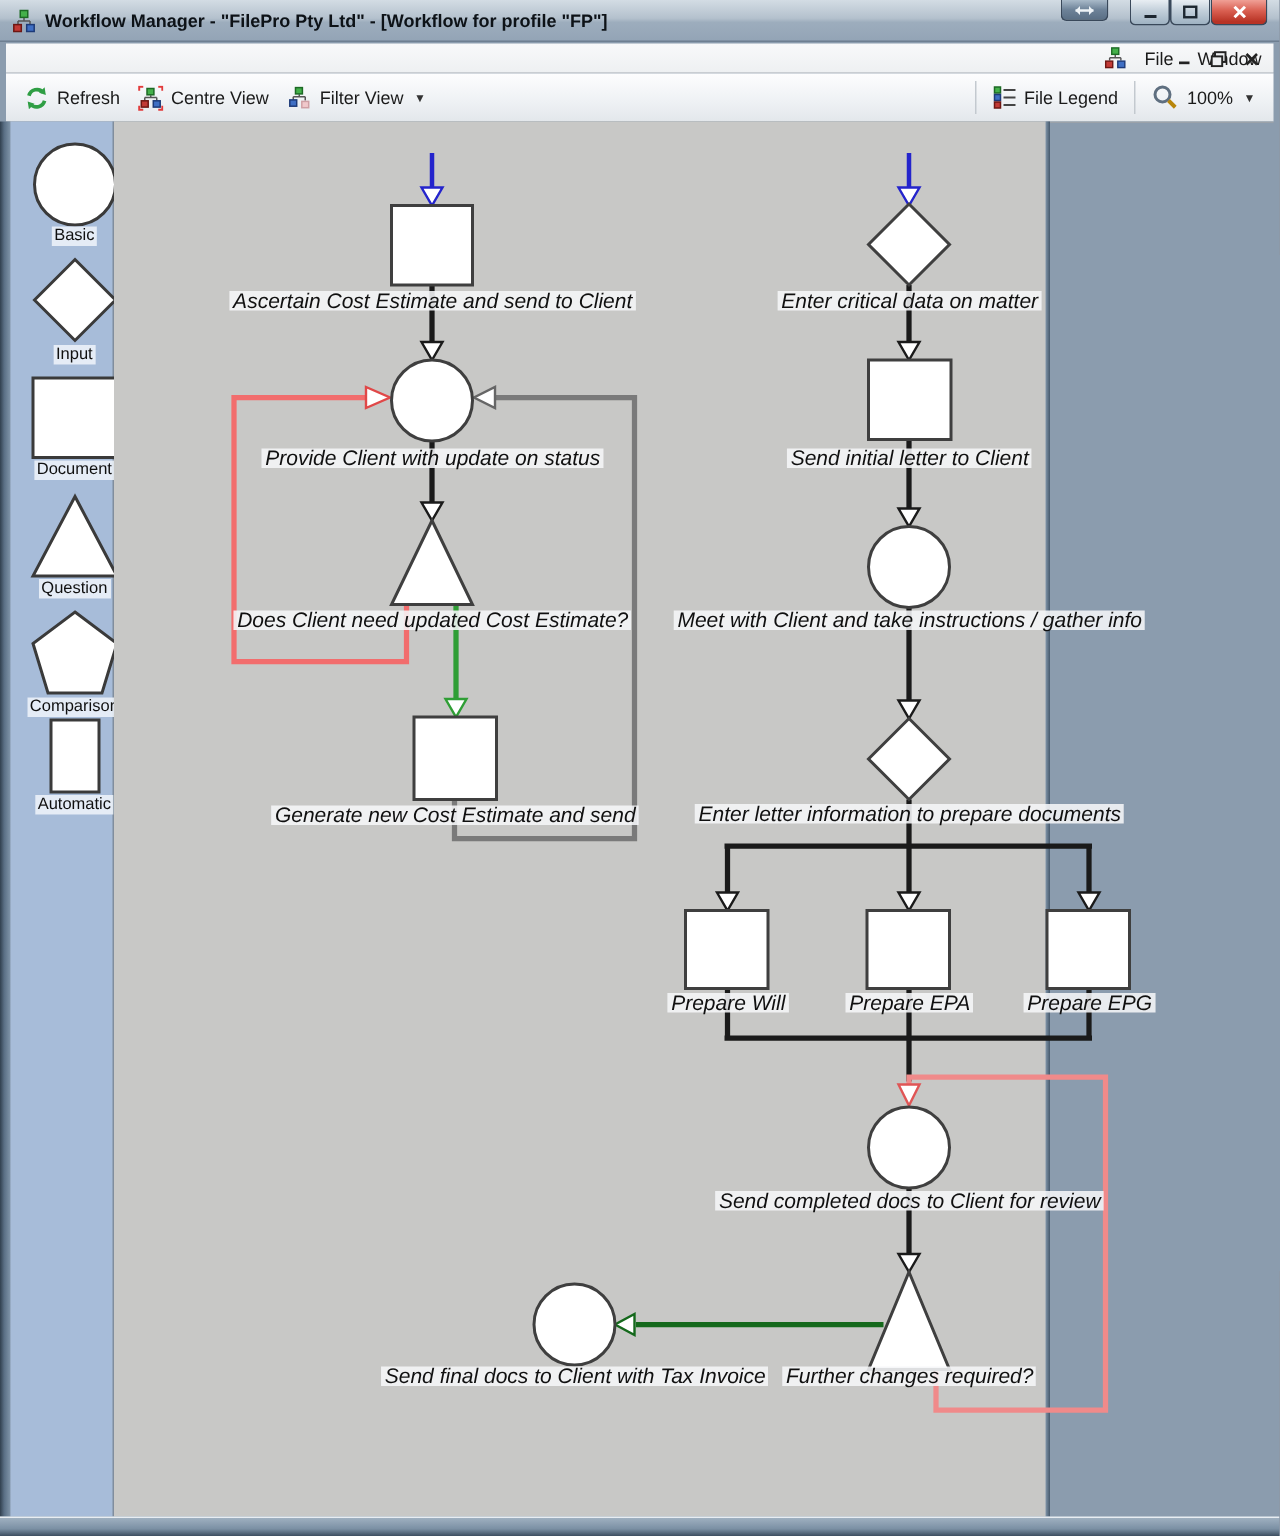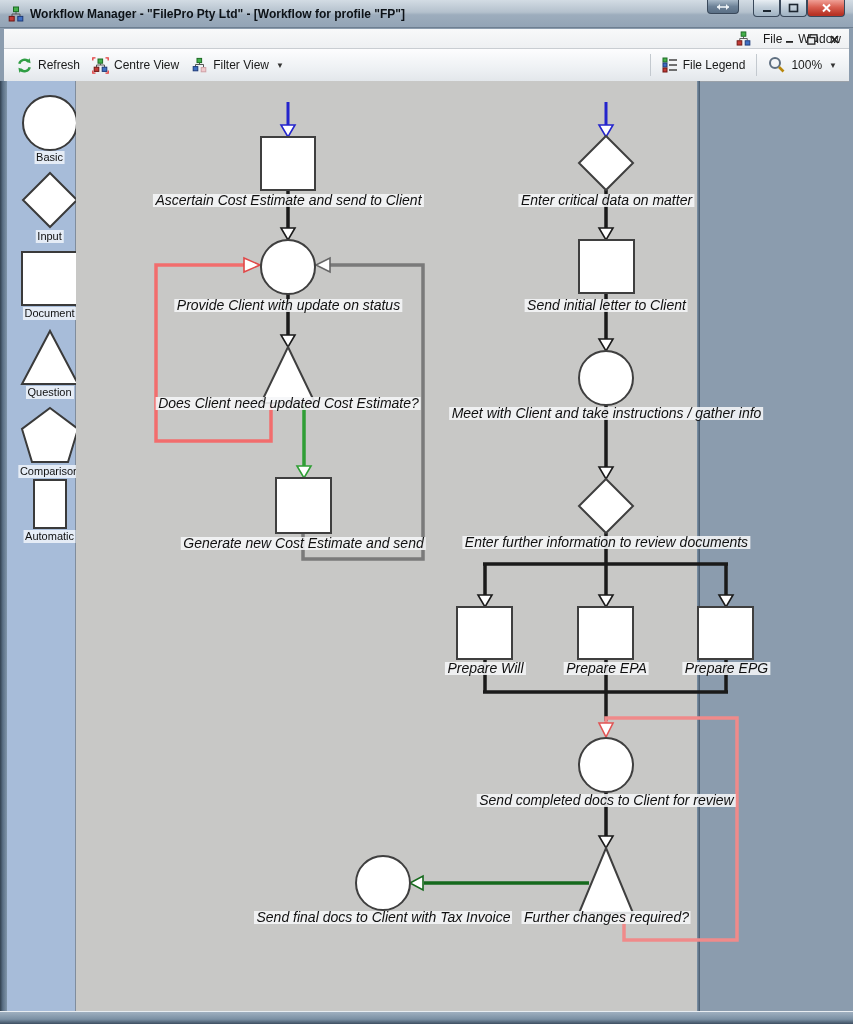--- a/index.html
+++ b/index.html
@@ -308,26 +308,26 @@
           <rect x="502" y="526" width="55" height="52"></rect>
           <rect x="622" y="526" width="55" height="52"></rect>
           <circle cx="530" cy="684" r="27"></circle>
           <polygon points="530,767 557,832 503,832"></polygon>
           <circle cx="307" cy="802" r="27"></circle>
         </g>
       </svg>
 
       <div class="shape-label" style="left:212px; top:113px;">Ascertain Cost Estimate and send to Client</div>
       <div class="shape-label" style="left:212px; top:218px;">Provide Client with update on status</div>
-      <div class="shape-label" style="left:212px; top:316px;">Does Client need updated Cost Estimate?</div>
+      <div class="shape-label" style="left:212px; top:326px;">Does Client need updated Cost Estimate?</div>
       <div class="shape-label" style="left:227px; top:456px;">Generate new Cost Estimate and send</div>
       <div class="shape-label" style="left:530px; top:113px;">Enter critical data on matter</div>
       <div class="shape-label" style="left:530px; top:218px;">Send initial letter to Client</div>
       <div class="shape-label" style="left:530px; top:326px;">Meet with Client and take instructions / gather info</div>
-      <div class="shape-label" style="left:530px; top:455px;">Enter further information to review documents</div>
+      <div class="shape-label" style="left:530px; top:455px;">Enter letter information to prepare documents</div>
       <div class="shape-label" style="left:409px; top:581px;">Prepare Will</div>
       <div class="shape-label" style="left:530px; top:581px;">Prepare EPA</div>
       <div class="shape-label" style="left:650px; top:581px;">Prepare EPG</div>
       <div class="shape-label" style="left:530px; top:713px;">Send completed docs to Client for review</div>
       <div class="shape-label" style="left:530px; top:830px;">Further changes required?</div>
       <div class="shape-label" style="left:307px; top:830px;">Send final docs to Client with Tax Invoice</div>
     </div>
 
     <div class="frame-r"></div>
   </div>

